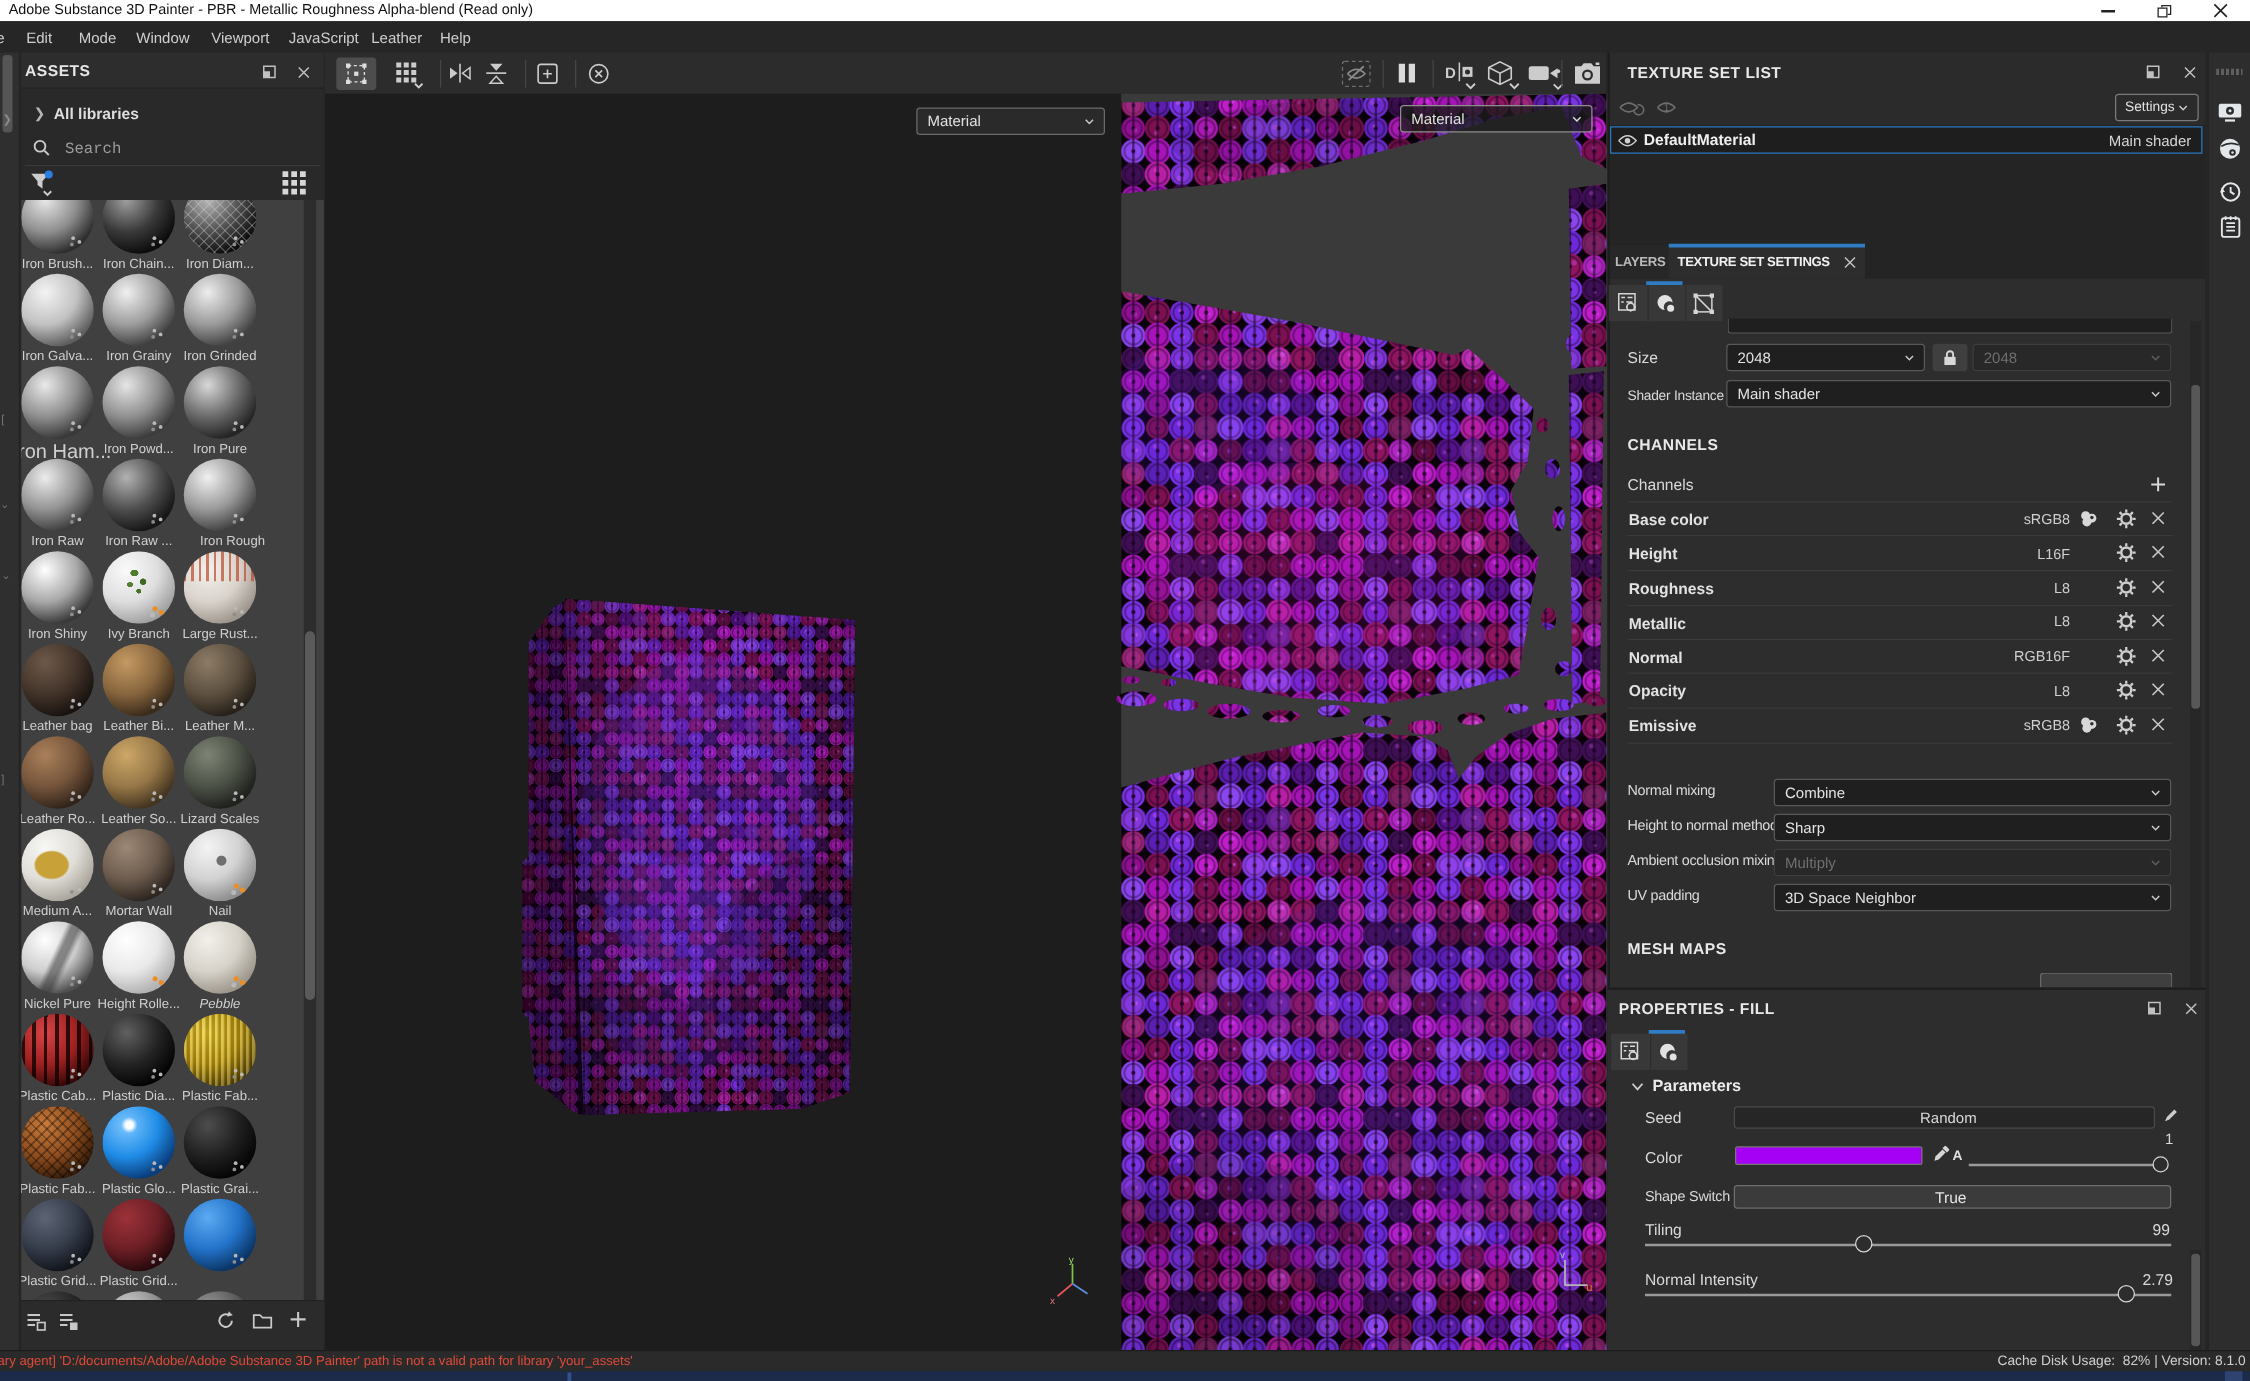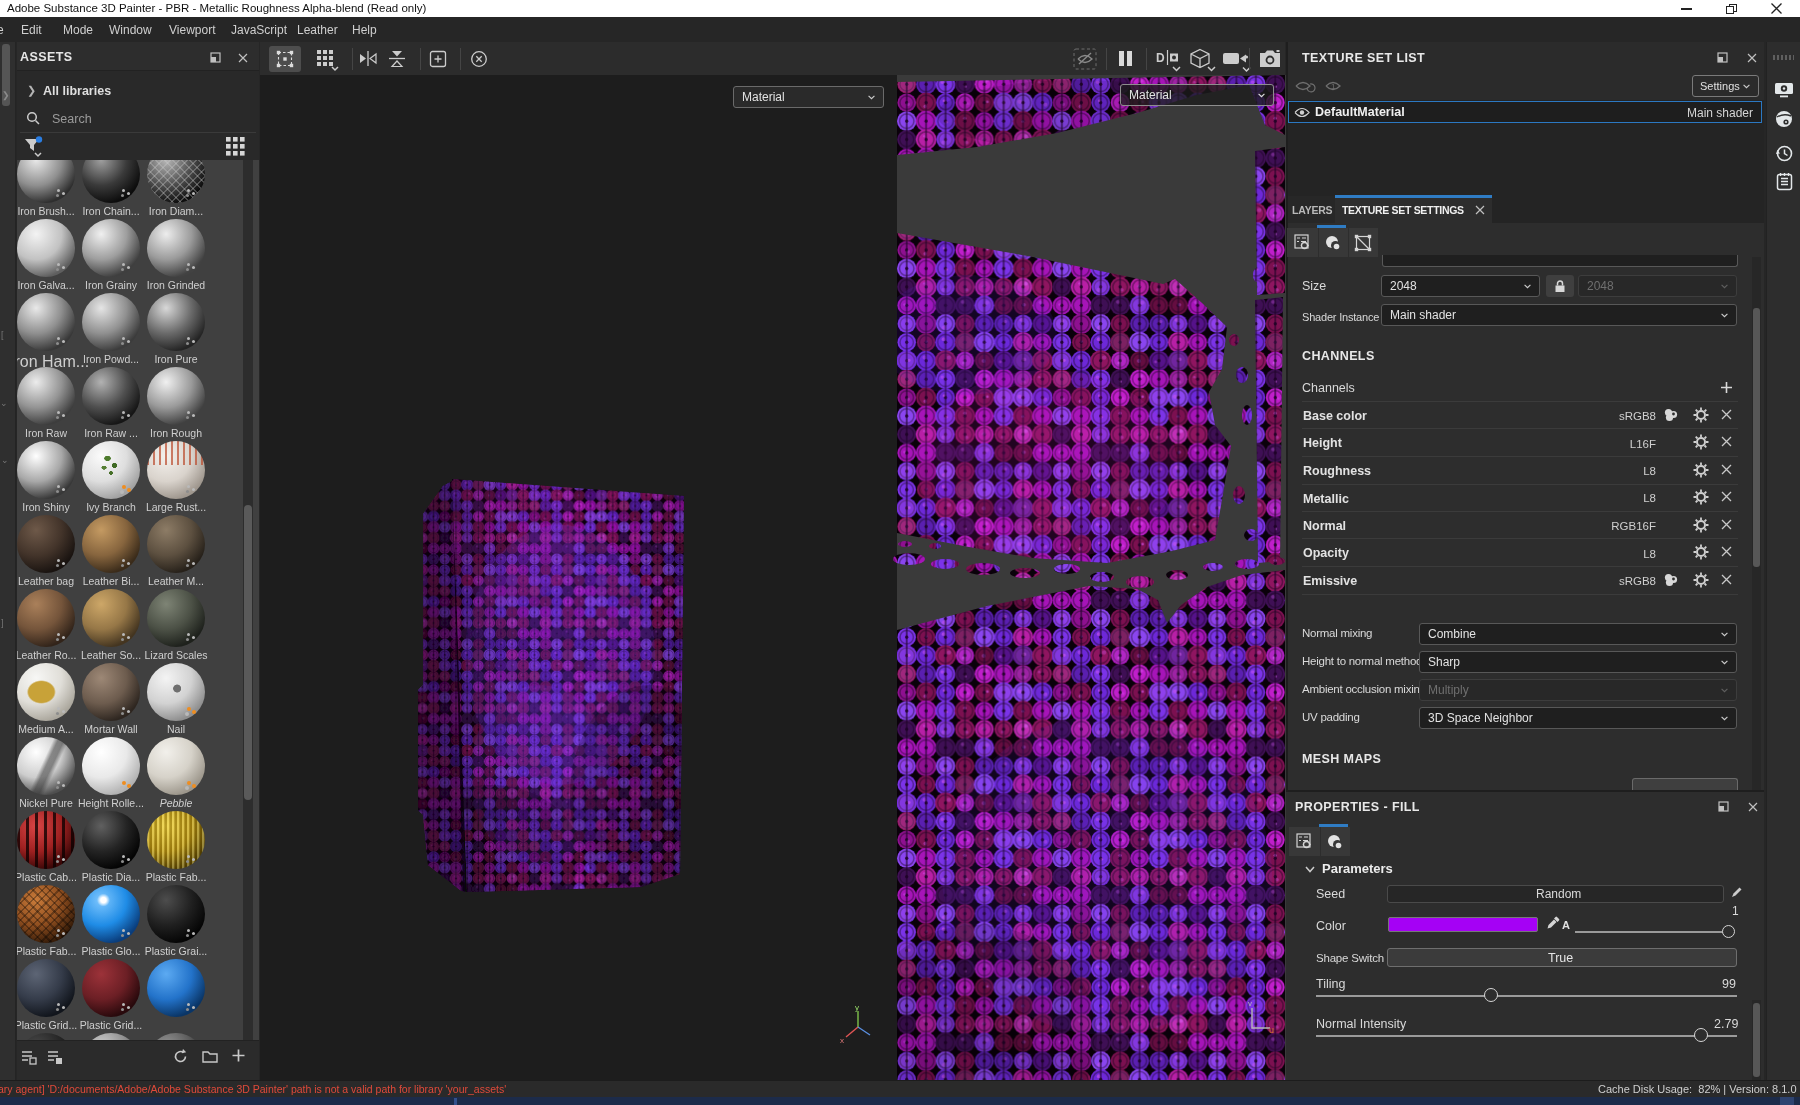--- a/index.html
+++ b/index.html
@@ -48,21 +48,21 @@
   </svg>
 <svg style="left:238px;top:53px;" width="10" height="10" viewBox="0 0 10 10">
     <path d="M1 1 L9 9 M9 1 L1 9" stroke="#c0c0c0" stroke-width="1.2"></path>
   </svg>
 <div class="tx" style="left:27px;top:84px;font-size:11px;color:#b5b5b5;">❯</div>
 <div class="tx bold" style="left:43px;top:84px;font-size:12.5px;color:#dedede;">All libraries</div>
 <svg style="left:26px;top:111px;" width="15" height="15" viewBox="0 0 15 15">
     <circle cx="6" cy="6" r="4.3" fill="none" stroke="#cccccc" stroke-width="1.5"></circle>
     <path d="M9.5 9.5 L13 13" stroke="#cccccc" stroke-width="1.5"></path>
   </svg>
-<div class="tx" style="left:52px;top:112px;font-size:12.5px;color:#9a9a9a;">Search</div>
+<div class="tx" style="left:52px;top:112px;font-size:12.5px;color:#9a9a9a;font-family:Liberation Mono, monospace;">Search</div>
 <div class="a" style="left:20px;top:132px;width:236px;height:1px;background:#3a3a3a;"></div>
 <svg style="left:24px;top:136px;" width="20" height="22" viewBox="0 0 20 22">
 <path d="M1 3 L15 3 L10 9 L10 15 L6 12 L6 9 Z" fill="#cccccc"></path>
 <circle cx="15" cy="3.5" r="3.2" fill="#2a7de1"></circle>
 <path d="M11 17 l3 3 l3 -3" stroke="#cccccc" stroke-width="1.5" fill="none"></path>
   </svg>
 
 <svg style="left:226px;top:137px;" width="19" height="19" viewBox="0 0 19 19">
     <rect x="0" y="0" width="4.6" height="4.6" fill="#d6d6d6"></rect>
     <rect x="7" y="0" width="4.6" height="4.6" fill="#d6d6d6"></rect>
@@ -103,21 +103,21 @@
     <div class="a" style="left:170px;top:177px;width:3px;height:3px;border-radius:50%;background:#b9b9b9;box-shadow:5px 3px 0 #b9b9b9,-1px 5px 0 #8d8d8d;"></div>
 <div class="tx" style="left:123px;top:193px;width:72px;text-align:center;font-size:10.5px;color:#cfcfcf;">Iron Pure</div>
 <div class="a" style="left:0px;top:207px;width:58px;height:58px;border-radius:50%;background:radial-gradient(circle at 33% 26%, #ececec, #949494 44%, #3d3d3d 76%);"></div>
     <div class="a" style="left:40px;top:251px;width:3px;height:3px;border-radius:50%;background:#b9b9b9;box-shadow:5px 3px 0 #b9b9b9,-1px 5px 0 #8d8d8d;"></div>
 <div class="tx" style="left:-7px;top:267px;width:72px;text-align:center;font-size:10.5px;color:#cfcfcf;">Iron Raw</div>
 <div class="a" style="left:65px;top:207px;width:58px;height:58px;border-radius:50%;background:radial-gradient(circle at 33% 26%, #b2b2b2, #4f4f4f 44%, #161616 76%);"></div>
     <div class="a" style="left:105px;top:251px;width:3px;height:3px;border-radius:50%;background:#b9b9b9;box-shadow:5px 3px 0 #b9b9b9,-1px 5px 0 #8d8d8d;"></div>
 <div class="tx" style="left:58px;top:267px;width:72px;text-align:center;font-size:10.5px;color:#cfcfcf;">Iron Raw ...</div>
 <div class="a" style="left:130px;top:207px;width:58px;height:58px;border-radius:50%;background:radial-gradient(circle at 33% 26%, #f0f0f0, #9a9a9a 44%, #404040 76%);"></div>
     <div class="a" style="left:170px;top:251px;width:3px;height:3px;border-radius:50%;background:#b9b9b9;box-shadow:5px 3px 0 #b9b9b9,-1px 5px 0 #8d8d8d;"></div>
-<div class="tx" style="left:123px;top:267px;width:72px;text-align:center;font-size:10.5px;color:#cfcfcf;">Iron Rough</div>
+<div class="tx" style="left:123px;top:267px;width:72px;text-align:right;font-size:10.5px;color:#cfcfcf;">Iron Rough</div>
 <div class="a" style="left:0px;top:281px;width:58px;height:58px;border-radius:50%;background:radial-gradient(circle at 33% 26%, #ffffff, #a8a8a8 44%, #383838 76%);"></div>
     <div class="a" style="left:40px;top:325px;width:3px;height:3px;border-radius:50%;background:#b9b9b9;box-shadow:5px 3px 0 #b9b9b9,-1px 5px 0 #8d8d8d;"></div>
 <div class="tx" style="left:-7px;top:341px;width:72px;text-align:center;font-size:10.5px;color:#cfcfcf;">Iron Shiny</div>
 <div class="a" style="left:65px;top:281px;width:58px;height:58px;border-radius:50%;background:radial-gradient(5px 4px at 44% 30%,#4e7b2d 60%,rgba(0,0,0,0) 70%),radial-gradient(4px 4px at 56% 42%,#3f6a24 60%,rgba(0,0,0,0) 70%),radial-gradient(4px 3px at 38% 46%,#557f33 60%,rgba(0,0,0,0) 70%),radial-gradient(3px 3px at 50% 55%,#466f28 60%,rgba(0,0,0,0) 70%),radial-gradient(circle at 33% 26%, #fbfbfb, #dedede 44%, #a2a2a2 76%);"></div>
     <div class="a" style="left:105px;top:325px;width:4px;height:4px;border-radius:50%;background:#ef8d1f;box-shadow:5px 3px 0 #ef8d1f,-2px 5px 0 #b9b9b9;"></div>
 <div class="tx" style="left:58px;top:341px;width:72px;text-align:center;font-size:10.5px;color:#cfcfcf;">Ivy Branch</div>
 <div class="a" style="left:130px;top:281px;width:58px;height:58px;border-radius:50%;background:repeating-linear-gradient(90deg,rgba(186,74,44,.7) 0 2px,rgba(0,0,0,0) 2px 6px) no-repeat 0 0 / 100% 42%,radial-gradient(circle at 33% 26%, #f4f1ed, #d9d3cc 44%, #9f978e 76%);"></div>
     <div class="a" style="left:170px;top:325px;width:3px;height:3px;border-radius:50%;background:#b9b9b9;box-shadow:5px 3px 0 #b9b9b9,-1px 5px 0 #8d8d8d;"></div>
 <div class="tx" style="left:123px;top:341px;width:72px;text-align:center;font-size:10.5px;color:#cfcfcf;">Large Rust...</div>
 <div class="a" style="left:0px;top:355px;width:58px;height:58px;border-radius:50%;background:radial-gradient(circle at 33% 26%, #6e5949, #43342a 44%, #191310 76%);"></div>

